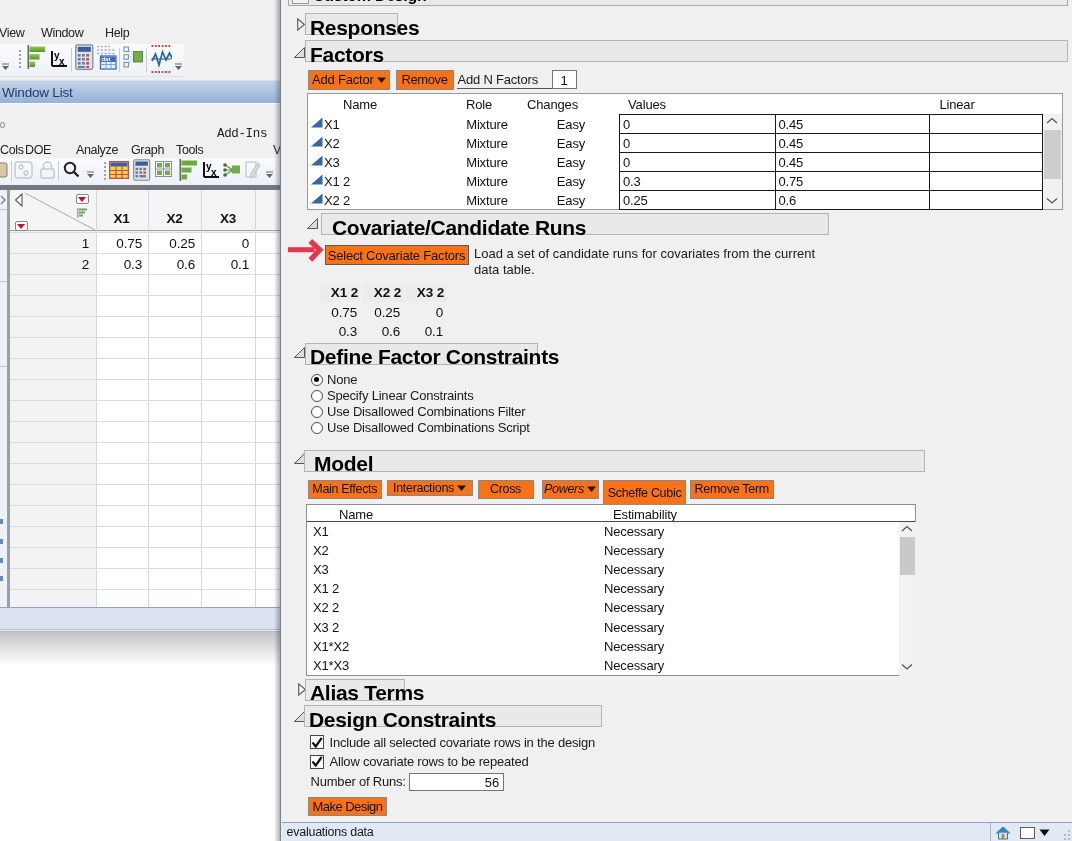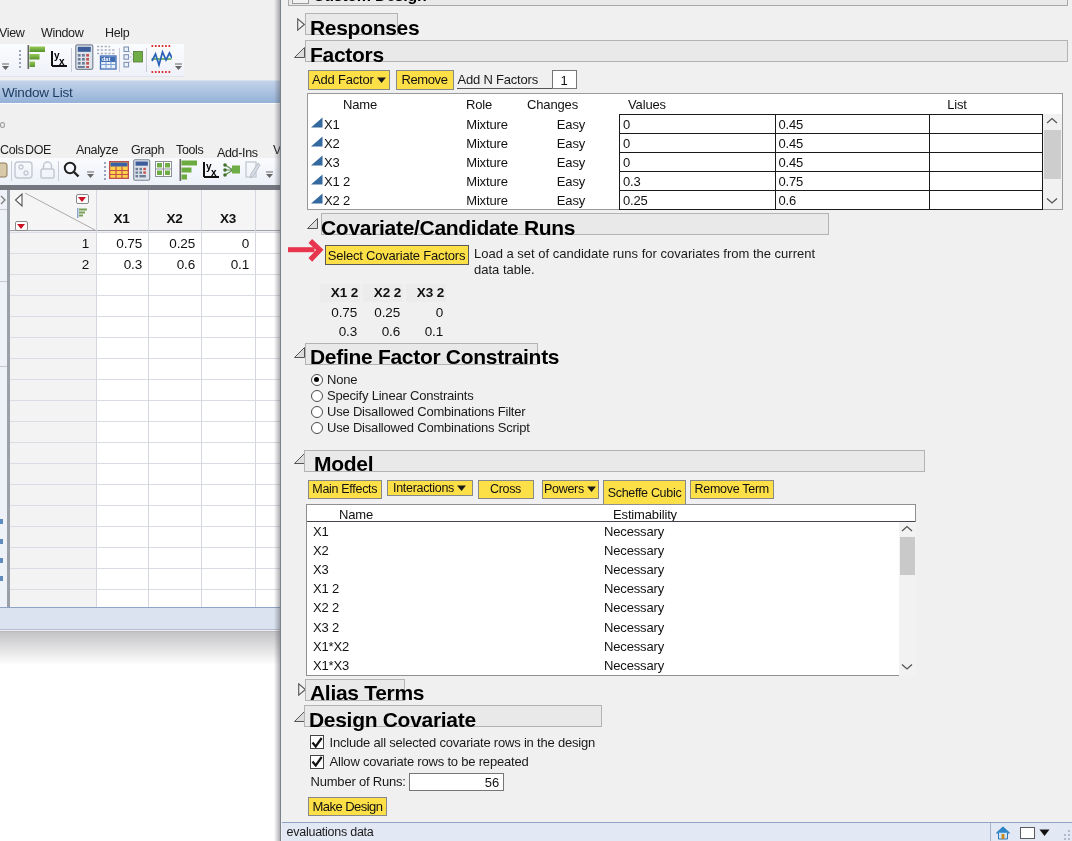--- a/index.html
+++ b/index.html
@@ -1,19 +1,19 @@
 <!DOCTYPE html>
 <html><head><meta charset="utf-8"><style>
 *{margin:0;padding:0;box-sizing:border-box;}
 html,body{width:1072px;height:841px;overflow:hidden;}
 body{font-family:"Liberation Sans",sans-serif;background:#fff;position:relative;}
 .abs{position:absolute;}
 .t{position:absolute;white-space:nowrap;font-size:13px;color:#1a1a1a;letter-spacing:-0.2px;}
 .hdr{position:absolute;white-space:nowrap;font-weight:bold;font-size:21px;color:#000;letter-spacing:-0.3px;}
-.btn{position:absolute;background:#fde047;border:1px solid #888;display:flex;align-items:center;justify-content:center;font-size:12.5px;color:#111;letter-spacing:-0.3px;white-space:nowrap;}
+.btn{position:absolute;background:#f97316;border:1px solid #888;display:flex;align-items:center;justify-content:center;font-size:12.5px;color:#111;letter-spacing:-0.3px;white-space:nowrap;}
 .cell{position:absolute;font-size:13px;color:#111;letter-spacing:-0.15px;white-space:nowrap;}
 .mn{position:absolute;white-space:nowrap;font-size:12.5px;color:#222;letter-spacing:-0.35px;}
 </style></head><body>
 
 <div style="position:absolute;left:0;top:0;width:280px;height:115px;background:#f0f0f0;"></div>
 <div style="position:absolute;left:0;top:630px;width:280px;height:211px;background:#fff;"></div>
 <div class="mn" style="left:-1px;top:26px;">View</div>
 <div class="mn" style="left:41px;top:26px;">Window</div>
 <div class="mn" style="left:105px;top:26px;">Help</div>
 <div style="position:absolute;left:0;top:44px;width:184px;height:33px;background:linear-gradient(#fbfcfe,#eef1f8);border-bottom:1px solid #e2e4ec;"></div>
@@ -95,21 +95,21 @@
   </svg>
 <div style="position:absolute;left:0;top:80px;width:280px;height:24px;background:linear-gradient(#c3d3e9,#94b2d8);border-top:1px solid #d7e2f0;border-bottom:1px solid #fdfdfd;"></div>
 <div class="t" style="left:2px;top:85px;font-size:13.5px;color:#1b3a5f;">Window List</div>
 <div style="position:absolute;left:0;top:115px;width:280px;height:517px;background:#f0f0f0;"></div>
 <div style="position:absolute;left:0px;top:122px;width:5px;height:6px;border:1px solid #9a9a9a;border-radius:50%;background:#f0f0f0;"></div>
 <div class="mn" style="left:0px;top:143px;">Cols</div>
 <div class="mn" style="left:25px;top:143px;">DOE</div>
 <div class="mn" style="left:76px;top:143px;">Analyze</div>
 <div class="mn" style="left:131px;top:143px;">Graph</div>
 <div class="mn" style="left:176px;top:143px;">Tools</div>
-<div class="mn" style="left:217px;top:146px;">Add-Ins</div>
+<div class="mn" style="left:217px;top:127px;font-family:Liberation Mono, monospace;">Add-Ins</div>
 <div class="mn" style="left:273px;top:143px;">Vi</div>
 <div style="position:absolute;left:0;top:158px;width:280px;height:27px;background:linear-gradient(#fafbfd,#ecf0f8);"></div>
 <svg class="abs" style="left:0px;top:161px" width="8" height="18">
     <rect x="-6" y="2" width="13" height="14" rx="2" fill="#d8c9a8" stroke="#8a7a5a"></rect>
   </svg>
 <div style="position:absolute;left:11px;top:161px;width:1px;height:20px;background:#c9cdd9;"></div>
 <svg class="abs" style="left:14px;top:161px" width="20" height="19">
     <rect x="1" y="1" width="17" height="16" rx="3" fill="none" stroke="#c3c8d2" stroke-width="1.4"></rect>
     <circle cx="7" cy="6" r="2" fill="none" stroke="#c3c8d2" stroke-width="1.3"></circle>
     <circle cx="12" cy="12" r="2" fill="none" stroke="#c3c8d2" stroke-width="1.3"></circle>
@@ -277,21 +277,21 @@
 <div class="btn" style="left:395.5px;top:69.5px;width:58px;height:20px;font-size:13px;letter-spacing:-0.4px;">Remove</div>
 <div class="t" style="left:457.5px;top:72px;">Add N Factors</div>
 <div style="position:absolute;left:457px;top:87.5px;width:95px;height:1px;background:#555;"></div>
 <div style="position:absolute;left:551.5px;top:70px;width:25.5px;height:19px;background:#fff;border:1px solid #767676;"></div>
 <div class="cell" style="left:551.5px;top:72.5px;width:25px;text-align:center;">1</div>
 <div style="position:absolute;left:307px;top:93px;width:756px;height:116.5px;background:#fff;border:1px solid #999;"></div>
 <div class="cell" style="left:300px;top:96.5px;width:120px;text-align:center;">Name</div>
 <div class="cell" style="left:419px;top:96.5px;width:120px;text-align:center;">Role</div>
 <div class="cell" style="left:527px;top:96.5px;width:120px;text-align:left;">Changes</div>
 <div class="cell" style="left:587px;top:96.5px;width:120px;text-align:center;">Values</div>
-<div class="cell" style="left:897px;top:96.5px;width:120px;text-align:center;">List</div>
+<div class="cell" style="left:897px;top:96.5px;width:120px;text-align:center;">Linear</div>
 <div style="position:absolute;left:619px;top:113.5px;width:1px;height:96px;background:#1a1a1a;"></div>
 <div style="position:absolute;left:774.5px;top:113.5px;width:1px;height:96px;background:#1a1a1a;"></div>
 <div style="position:absolute;left:929px;top:113.5px;width:1px;height:96px;background:#1a1a1a;"></div>
 <div style="position:absolute;left:1041.5px;top:113.5px;width:1px;height:96px;background:#1a1a1a;"></div>
 <div style="position:absolute;left:619px;top:113.5px;width:423px;height:1px;background:#1a1a1a;"></div>
 <div style="position:absolute;left:619px;top:132.6px;width:423px;height:1px;background:#1a1a1a;"></div>
 <div style="position:absolute;left:619px;top:151.7px;width:423px;height:1px;background:#1a1a1a;"></div>
 <div style="position:absolute;left:619px;top:170.8px;width:423px;height:1px;background:#1a1a1a;"></div>
 <div style="position:absolute;left:619px;top:189.9px;width:423px;height:1px;background:#1a1a1a;"></div>
 <div style="position:absolute;left:619px;top:209.0px;width:423px;height:1px;background:#1a1a1a;"></div>
@@ -340,21 +340,21 @@
     <path d="M1 6l5-4.5L11 6" fill="none" stroke="#555" stroke-width="1.3"></path>
   </svg>
 <div style="position:absolute;left:1043.5px;top:130px;width:17px;height:49px;background:#cdcdcd;"></div>
 <svg class="abs" style="left:1046px;top:197px" width="12" height="8">
     <path d="M1 1.5L6 6l5-4.5" fill="none" stroke="#555" stroke-width="1.3"></path>
   </svg>
 <svg class="abs" style="left:307px;top:217.5px" width="11" height="11">
     <path d="M0.5 10.5h10V0.5z" fill="#dcdcdc" stroke="#555" stroke-width="1"></path>
   </svg>
 <div style="position:absolute;left:320.5px;top:213px;width:508px;height:22px;background:#e9e9e9;border:1px solid #b3b3b3;"></div>
-<div class="hdr" style="left:321px;top:215.5px;">Covariate/Candidate Runs</div>
+<div class="hdr" style="left:332px;top:215.5px;">Covariate/Candidate Runs</div>
 <svg class="abs" style="left:286px;top:238px" width="38" height="27">
     <path d="M2 9.2h26.5v5H2z" fill="#e8354d"></path>
     <path d="M24.3 3L33.8 11.9L24.3 21.9" stroke="#e8354d" stroke-width="5.2" fill="none" stroke-miterlimit="4"></path>
   </svg>
 <div class="btn" style="left:324.5px;top:245px;width:144px;height:20px;border:1px solid #5a5a5a;font-size:13px;letter-spacing:-0.2px;">Select Covariate Factors</div>
 <div class="t" style="left:474px;top:245.5px;line-height:16.5px;letter-spacing:0;">Load a set of candidate runs for covariates from the current<br>data table.</div>
 <div style="position:absolute;left:319.5px;top:283.5px;width:40.5px;height:18px;background:#ececec;"></div>
 <div class="cell" style="left:319.5px;top:285px;width:38.5px;text-align:right;font-weight:bold;font-size:13.5px;">X1 2</div>
 <div style="position:absolute;left:362.5px;top:283.5px;width:40.5px;height:18px;background:#ececec;"></div>
 <div class="cell" style="left:362.5px;top:285px;width:38.5px;text-align:right;font-weight:bold;font-size:13.5px;">X2 2</div>
@@ -383,21 +383,21 @@
 <svg class="abs" style="left:294px;top:453px" width="11" height="11">
     <path d="M0.5 10.5h10V0.5z" fill="#dcdcdc" stroke="#555" stroke-width="1"></path>
   </svg>
 <div style="position:absolute;left:304px;top:449.5px;width:621px;height:22px;background:#e9e9e9;border:1px solid #b3b3b3;"></div>
 <div class="hdr" style="left:314px;top:452.0px;">Model</div>
 <div class="btn" style="left:308px;top:479.5px;width:73.5px;height:19.5px;">Main Effects</div>
 <div class="btn" style="left:386.5px;top:479.5px;width:86px;height:16px;">Interactions<svg width="9" height="6" viewBox="0 0 9 6" style="margin-left:3px">
       <path d="M0 0.5h9L4.5 6z" fill="#1a1a1a"></path>
     </svg></div>
 <div class="btn" style="left:477.5px;top:479.5px;width:56px;height:19.5px;">Cross</div>
-<div class="btn" style="left:541.5px;top:479.5px;width:57px;height:19.5px;">Powers<svg width="9" height="6" viewBox="0 0 9 6" style="margin-left:3px">
+<div class="btn" style="left:541.5px;top:479.5px;width:57px;height:19.5px;font-style:italic;">Powers<svg width="9" height="6" viewBox="0 0 9 6" style="margin-left:3px">
       <path d="M0 0.5h9L4.5 6z" fill="#1a1a1a"></path>
     </svg></div>
 <div class="btn" style="left:603px;top:479.5px;width:83px;height:27px;">Scheffe Cubic</div>
 <div class="btn" style="left:690px;top:479.5px;width:83.5px;height:19.5px;">Remove Term</div>
 <div style="position:absolute;left:306px;top:504px;width:610px;height:172px;background:#fff;border:1px solid #8f8f8f;"></div>
 <div class="cell" style="left:326px;top:506.5px;width:60px;text-align:center;">Name</div>
 <div class="cell" style="left:585px;top:506.5px;width:120px;text-align:center;">Estimability</div>
 <div style="position:absolute;left:307px;top:520.5px;width:608px;height:1px;background:#44484e;"></div>
 <div class="cell" style="left:313px;top:524.0px;">X1</div>
 <div class="cell" style="left:574px;top:524.0px;width:120px;text-align:center;">Necessary</div>
@@ -425,21 +425,21 @@
   </svg>
 <svg class="abs" style="left:297.5px;top:683px" width="8" height="13">
     <path d="M0.7 0.9v11.2l6.6-5.6z" fill="#f6f6f6" stroke="#5f5f5f" stroke-width="1.2"></path>
   </svg>
 <div style="position:absolute;left:305px;top:678.5px;width:99.5px;height:22px;background:#e9e9e9;border:1px solid #b3b3b3;"></div>
 <div class="hdr" style="left:310px;top:681.0px;">Alias Terms</div>
 <svg class="abs" style="left:293.5px;top:710.5px" width="11" height="11">
     <path d="M0.5 10.5h10V0.5z" fill="#dcdcdc" stroke="#555" stroke-width="1"></path>
   </svg>
 <div style="position:absolute;left:304px;top:705px;width:298px;height:22px;background:#e9e9e9;border:1px solid #b3b3b3;"></div>
-<div class="hdr" style="left:309px;top:707.5px;">Design Covariate</div>
+<div class="hdr" style="left:309px;top:707.5px;">Design Constraints</div>
 <div style="position:absolute;left:309.5px;top:735.2px;width:14px;height:14px;border:1.3px solid #444;background:#fff;"></div>
 <svg class="abs" style="left:311px;top:736.7px" width="12" height="11">
     <path d="M1.5 5.5l3.2 4 6-8.5" fill="none" stroke="#111" stroke-width="2.2"></path>
   </svg>
 <div class="t" style="left:329.5px;top:734.7px;">Include all selected covariate rows in the design</div>
 <div style="position:absolute;left:309.5px;top:754.8px;width:14px;height:14px;border:1.3px solid #444;background:#fff;"></div>
 <svg class="abs" style="left:311px;top:756.3px" width="12" height="11">
     <path d="M1.5 5.5l3.2 4 6-8.5" fill="none" stroke="#111" stroke-width="2.2"></path>
   </svg>
 <div class="t" style="left:329.5px;top:754.3px;">Allow covariate rows to be repeated</div>

